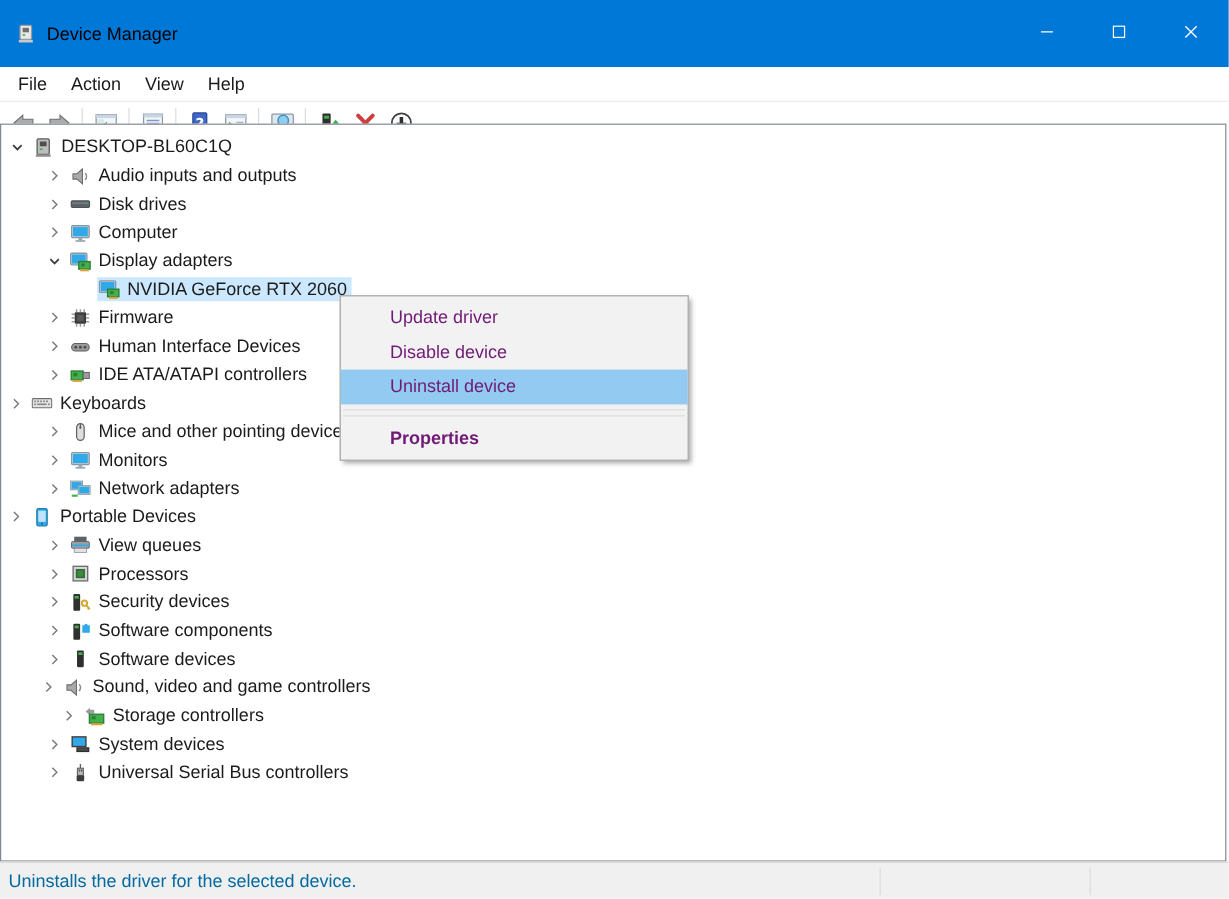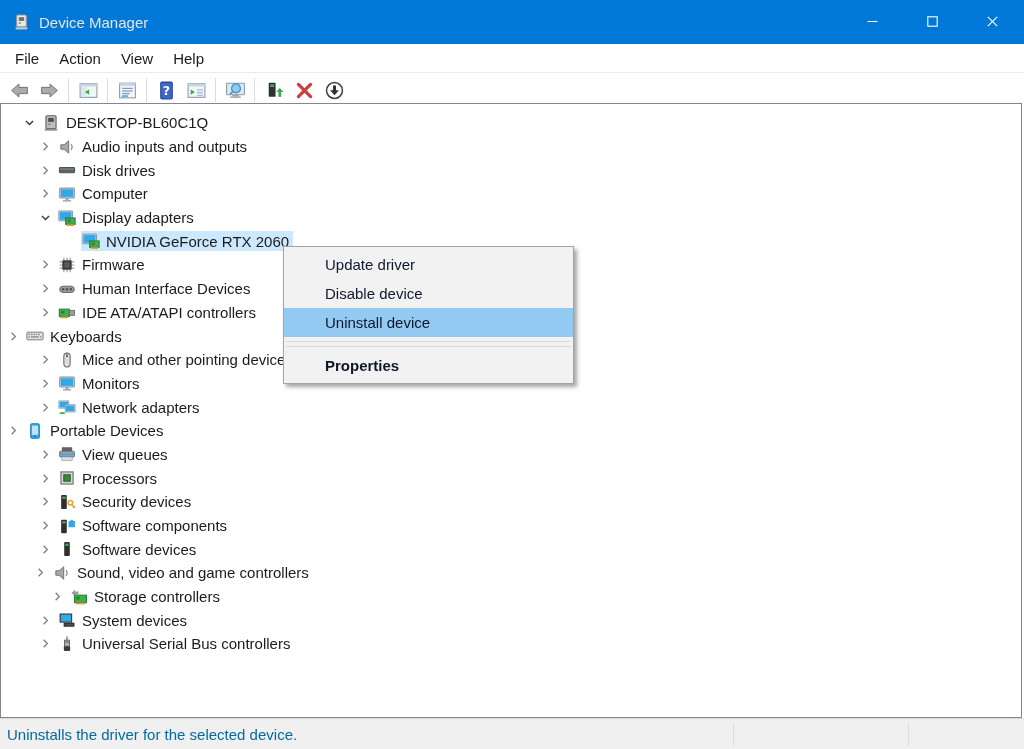--- a/index.html
+++ b/index.html
@@ -3,21 +3,21 @@
 <meta charset="utf-8">
 <style>
   html,body{margin:0;padding:0;}
   body{
     width:1024px;height:749px;overflow:hidden;position:relative;
     background:#ffffff;
     font-family:"Liberation Sans","DejaVu Sans",sans-serif;
     -webkit-font-smoothing:antialiased;
   }
   
-  .titlebar{height:44px;background:var(--titlebar,#0078D7);display:flex;align-items:center;color:#e5e5e5;}
+  .titlebar{height:56px;background:var(--titlebar,#0078D7);display:flex;align-items:center;color:#000000;}
   .app-icon{margin-left:13px;width:17px;height:17px;flex:none;}
   .app-icon svg{width:100%;height:100%;display:block;}
   .win-title{margin-left:9px;font-size:15px;}
   .win-controls{margin-left:auto;display:flex;height:100%;padding-right:9px;gap:14px;}
   .win-btn{width:46px;height:100%;display:flex;align-items:center;justify-content:center;}
   .win-btn svg{width:11px;height:11px;stroke:#fff;stroke-width:1.1;fill:none;}
   
   .menubar{height:28px;display:flex;align-items:center;padding-left:5px;font-size:15px;color:#1a1a1a;background:#fff;}
   .menu-item{padding:3px 10px;}
   
@@ -33,21 +33,21 @@
   .chev{width:24px;display:flex;justify-content:center;align-items:center;flex:none;}
   .chev svg{width:15px;height:15px;display:block;}
   .node{display:flex;align-items:center;gap:6px;padding:1px 4px 1px 1px;}
   .node.sel{background:var(--selection,#cce8ff);}
   .ticon{width:18px;height:18px;flex:none;}
   .ticon svg{width:100%;height:100%;display:block;}
   
   .context-menu{position:absolute;left:283px;top:246px;width:291px;box-sizing:border-box;
     background:#f2f2f2;border:1px solid #a3a3a3;box-shadow:3px 3px 4px rgba(0,0,0,0.35);
     padding:3px 0;z-index:10;}
-  .cm-item{height:29px;display:flex;align-items:center;padding-left:41px;font-size:15px;color:#0f172a;}
+  .cm-item{height:29px;display:flex;align-items:center;padding-left:41px;font-size:15px;color:#701a75;}
   .cm-item.hl{background:var(--menu-highlight,#93caf2);}
   .cm-item.bold{font-weight:bold;}
   .cm-sep{height:1px;background:#dcdcdc;margin:4px 2px;}
   
   .statusbar{position:absolute;top:718px;left:0;width:1024px;height:31px;background:#f0f0f0;
     border-top:1px solid #d9d9d9;box-sizing:border-box;font-size:15px;color:#0369a1;
     display:flex;align-items:center;padding-left:7px;}
   .sb-sep{position:absolute;top:4px;bottom:3px;width:1px;background:#dcdcdc;}
 </style>
 </head>
@@ -189,21 +189,21 @@
         <svg viewBox="0 0 20 20">
           <circle cx="10" cy="10" r="7.6" fill="#fbfbfb" stroke="#3f3f3f" stroke-width="1.4"></circle>
           <polygon points="10,14.6 5.8,9.8 8.6,9.8 8.6,5.2 11.4,5.2 11.4,9.8 14.2,9.8" fill="#2f2f2f"></polygon>
         </svg>
       </span>
     </div>
   </div>
 
 <div class="content">
   <div class="tree" id="tree">
-      <div class="tree-row" style="padding-left: 16px; align-items: center;">
+      <div class="tree-row" style="padding-left: 1px; align-items: center;">
         <span class="chev">
           <svg viewBox="0 0 16 16">
             <path d="M4.2,6.3 L8,10.1 L11.8,6.3" fill="none" stroke="#3d3d3d" stroke-width="1.6"></path>
           </svg>
         </span>
         <span class="node">
           <span class="ticon">
             <svg viewBox="0 0 16 16">
               <rect x="3.5" y="1.5" width="9" height="11.5" rx="1" fill="#bdbdbd" stroke="#5f5f5f"></rect>
               <rect x="5.5" y="3.5" width="5" height="3.5" fill="#4e4e4e"></rect>

